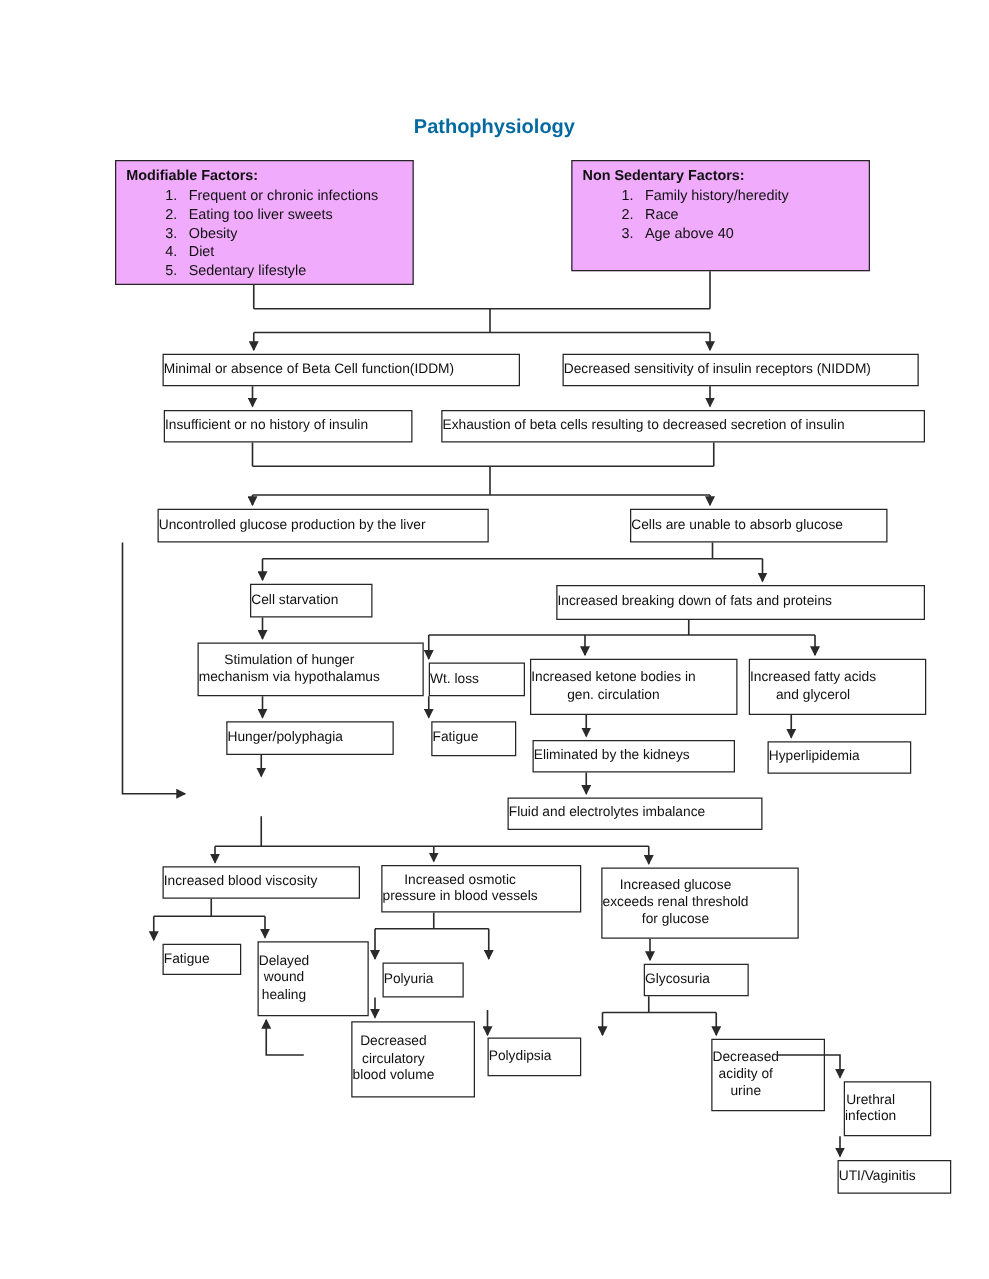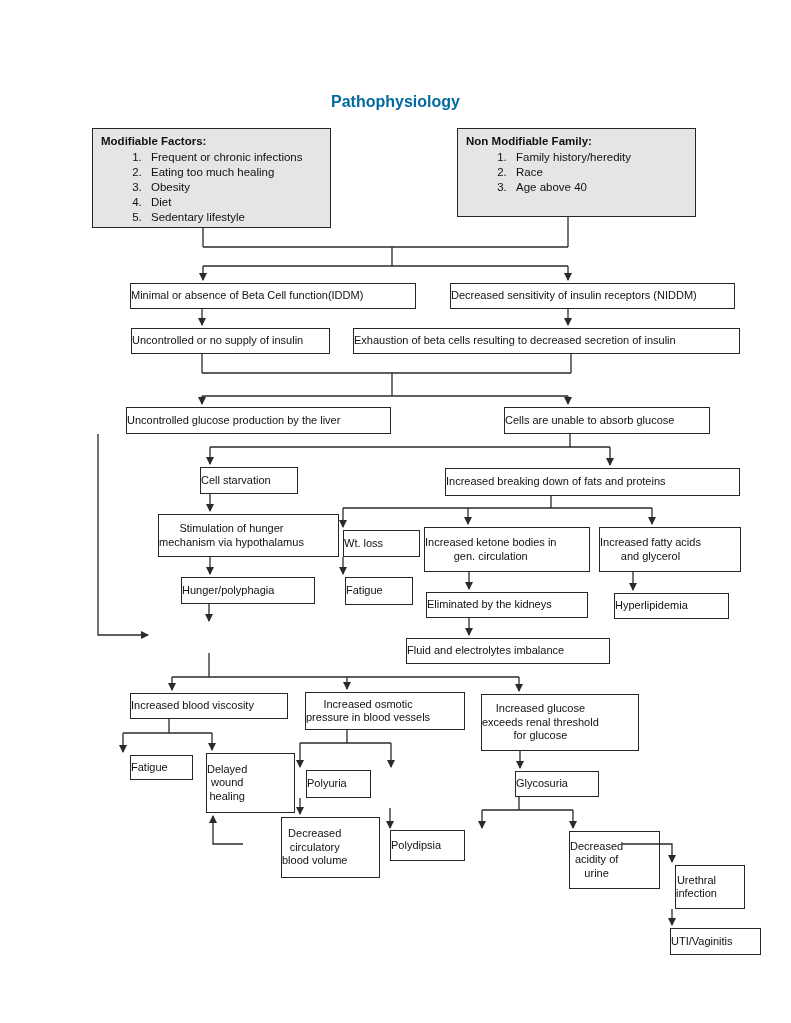--- a/index.html
+++ b/index.html
@@ -1,20 +1,20 @@
 <!DOCTYPE html>
 <html><head>
 <meta charset="utf-8">
 <style>
   html,body{margin:0;padding:0;background:#fff;}
   .page{position:relative;width:791px;height:1023px;background:#ffffff;overflow:hidden;
         font-family:"Liberation Sans",sans-serif;color:#111;}
   .title{position:absolute;top:93px;left:0;width:791px;text-align:center;
          font-size:16px;font-weight:bold;color:#0369a1;}
-  .factor-box{position:absolute;box-sizing:border-box;border:1.5px solid #262626;background:#e5e5e5;
+  .factor-box{position:absolute;box-sizing:border-box;border:1.5px solid #262626;background:#f0abfc;
               font-size:11.5px;line-height:15px;padding:5px 8px 0 8px;}
   .factor-heading{font-weight:bold;}
   .factor-box ol{margin:1px 0 17px 0;padding-left:44px;}
   .factor-box li{padding-left:6px;}
   .node{position:absolute;box-sizing:border-box;border:1.3px solid #262626;background:#fff;
         display:flex;align-items:center;justify-content:flex-start;text-align:center;
         font-size:11px;line-height:13.5px;margin-left:38px;}
   .node span{white-space:pre-line;}
   svg.wires{position:absolute;left:0;top:0;pointer-events:none;}
   svg.wires path{stroke:#2a2a2a;stroke-width:1.3;fill:none;}
@@ -23,44 +23,44 @@
 <body>
 
 <div class="page">
 
   <div class="title">Pathophysiology</div>
 
   <div class="factor-box" style="left:92px;top:128px;width:239px;height:100px">
     <div class="factor-heading">Modifiable Factors:</div>
     <ol>
       <li>Frequent or chronic infections</li>
-      <li>Eating too much healing</li>
+      <li>Eating too liver sweets</li>
       <li>Obesity</li>
       <li>Diet</li>
       <li>Sedentary lifestyle</li>
     </ol>
   </div>
 
   <div class="factor-box" style="left:457px;top:128px;width:239px;height:89px">
-    <div class="factor-heading">Non Modifiable Family:</div>
+    <div class="factor-heading">Non Sedentary Factors:</div>
     <ol>
       <li>Family history/heredity</li>
       <li>Race</li>
       <li>Age above 40</li>
     </ol>
   </div>
 
   <div class="node" style="left:92px;top:283px;width:286px;height:26px">
       <span>Minimal or absence of Beta Cell function(IDDM)</span>
     </div>
   <div class="node" style="left:412px;top:283px;width:285px;height:26px">
       <span>Decreased sensitivity of insulin receptors (NIDDM)</span>
     </div>
   <div class="node" style="left:93px;top:328px;width:199px;height:26px">
-      <span>Uncontrolled or no supply of insulin</span>
+      <span>Insufficient or no history of insulin</span>
     </div>
   <div class="node" style="left:315px;top:328px;width:387px;height:26px">
       <span>Exhaustion of beta cells resulting to decreased secretion of insulin</span>
     </div>
   <div class="node" style="left:88px;top:407px;width:265px;height:27px">
       <span>Uncontrolled glucose production by the liver</span>
     </div>
   <div class="node" style="left:466px;top:407px;width:206px;height:27px">
       <span>Cells are unable to absorb glucose</span>
     </div>

